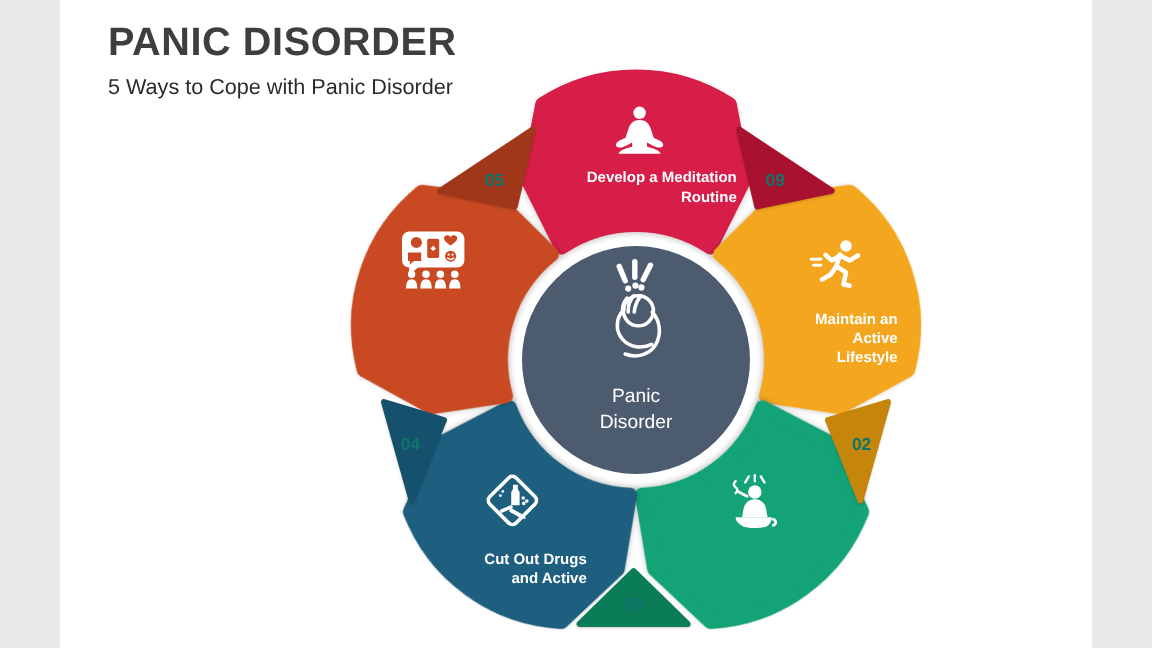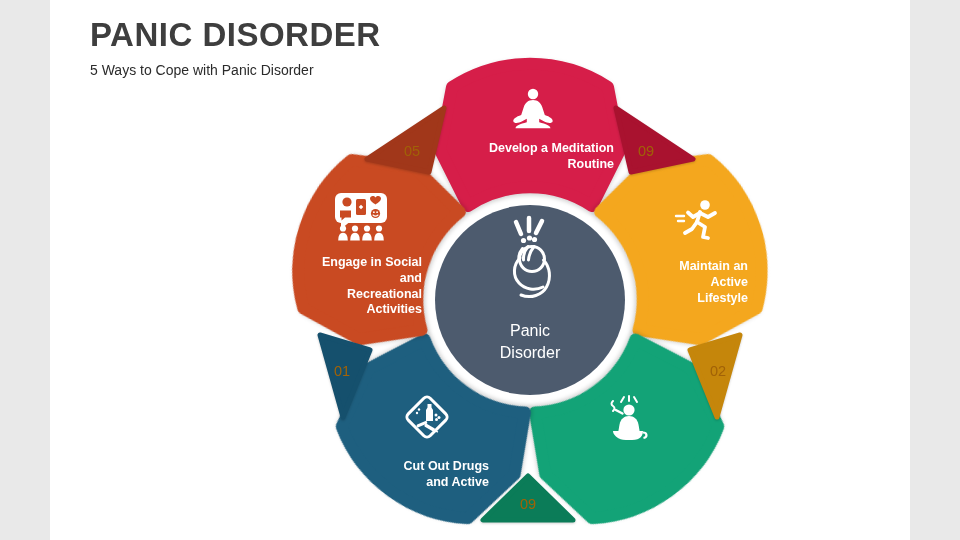--- a/index.html
+++ b/index.html
@@ -1,24 +1,24 @@
 <!DOCTYPE html>
 <html><head>
 <meta charset="utf-8">
 <style>
   html,body{margin:0;padding:0;background:#e9e9e9;font-family:"Liberation Sans",sans-serif;}
   .slide{position:relative;width:860px;height:540px;background:#ffffff;overflow:hidden;margin:0 auto;}
   .title{position:absolute;left:40px;top:16px;font-size:33px;font-weight:700;color:#3e3e3e;letter-spacing:.5px;margin:0;}
-  .subtitle{position:absolute;left:40px;top:62px;font-size:14px;font-weight:400;color:#2b2b2b;}
+  .subtitle{position:absolute;left:40px;top:62px;font-size:18px;font-weight:400;color:#2b2b2b;}
   .diagram-svg{position:absolute;left:0;top:0;}
   .petal{stroke-width:12;stroke-linejoin:round;filter:drop-shadow(0 2px 2px rgba(0,0,0,.18));}
   .wedge{stroke-width:5;stroke-linejoin:round;filter:drop-shadow(0 1px 1px rgba(0,0,0,.18));}
   .petal-label{position:absolute;color:#ffffff;font-weight:700;font-size:12.5px;line-height:1.26;
     text-align:right;white-space:pre-line;transform:translateX(-50%);}
-  .num{position:absolute;color:#a16207;font-weight:400;font-size:14.5px;transform:translate(-50%,-50%);}
+  .num{position:absolute;color:#0f766e;font-weight:700;font-size:14.5px;transform:translate(-50%,-50%);}
   .center-label{position:absolute;color:#ffffff;font-weight:400;font-size:16px;line-height:1.4;
     text-align:center;white-space:pre-line;transform:translateX(-50%);}
 </style>
 </head>
 <body>
 
 <div class="slide">
 
   <h1 class="title">PANIC DISORDER</h1>
   <div class="subtitle">5 Ways to Cope with Panic Disorder</div>
@@ -141,26 +141,22 @@
     </g>
   </svg>
 
   <div class="petal-label" style="left:479px;top:141px;width:170px">Develop a Meditation
 Routine</div>
   <div class="petal-label" style="left:648px;top:259px;width:100px">Maintain an
 Active
 Lifestyle</div>
   <div class="petal-label" style="left:379px;top:459px;width:120px">Cut Out Drugs
 and Active</div>
-  <div class="petal-label" style="left:312px;top:255px;width:120px">Engage in Social
-and
-Recreational
-Activities</div>
 
   <div class="num" style="left:596px;top:151px">09</div>
   <div class="num" style="left:668px;top:371px">02</div>
   <div class="num" style="left:478px;top:504px">09</div>
-  <div class="num" style="left:292px;top:371px">01</div>
+  <div class="num" style="left:292px;top:371px">04</div>
   <div class="num" style="left:362px;top:151px">05</div>
 
   <div class="center-label" style="left:480px;top:320px;width:130px">Panic
 Disorder</div>
 </div>
 
 </body></html>

